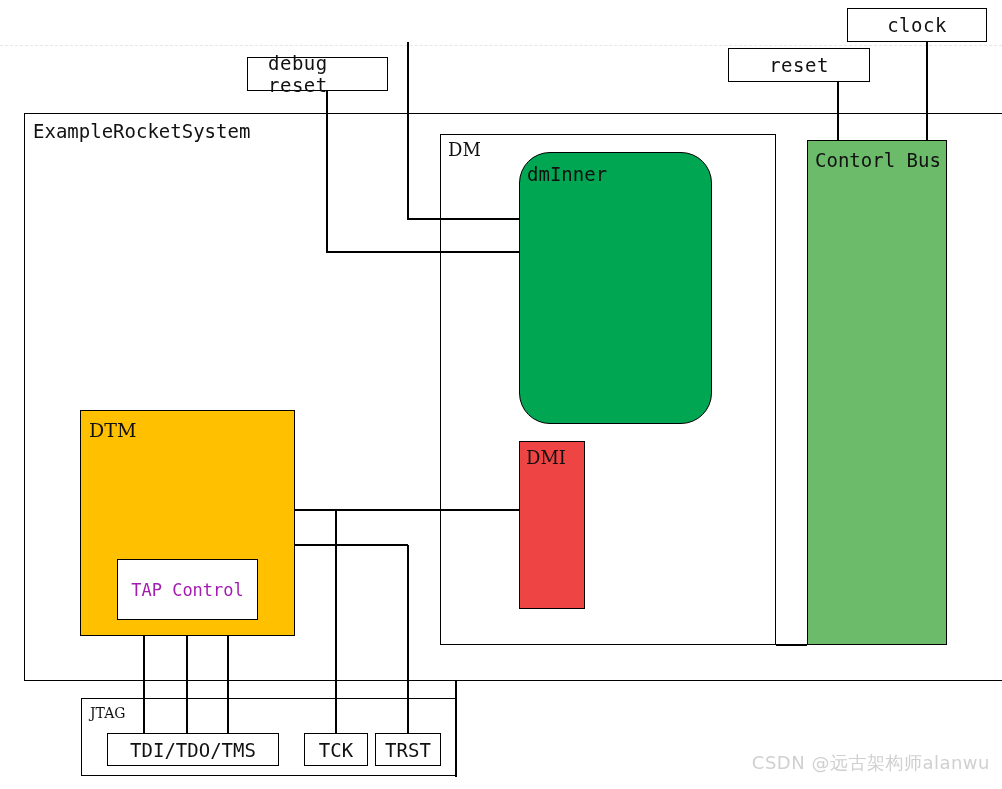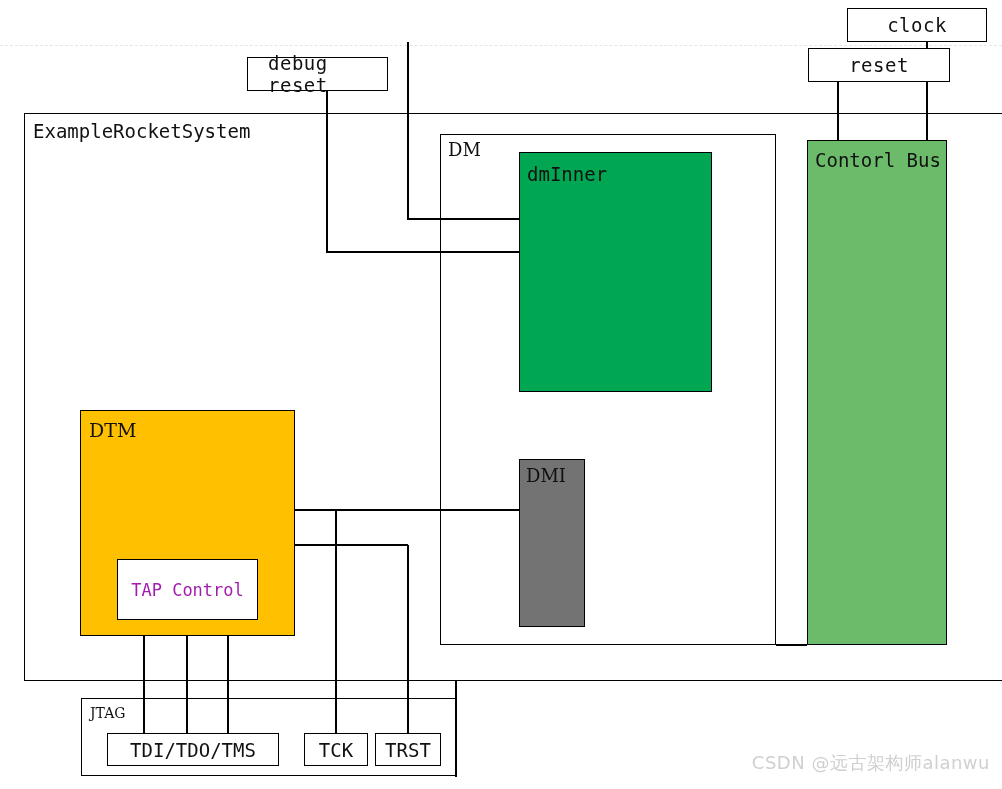--- a/index.html
+++ b/index.html
@@ -55,32 +55,33 @@
     left: 24px; top: 113px; width: 993px; height: 568px;
   }
   #outer-system .label-tl {
     font-size: 19px; left: 8px; top: 6px;
   }
   #dm-box {
     left: 440px; top: 134px; width: 336px; height: 511px;
   }
   #dm-box .label-tl { font-size: 18px; font-family: "DejaVu Serif","Liberation Serif",serif; left: 7px; top: 4px;}
   #dminner-box {
-    left: 519px; top: 152px; width: 193px; height: 240px;
+    left: 519px; top: 152px; width: 193px; height: 272px;
     background: #00a652;
+    border-radius: 31px;
   }
   #dminner-box .label-tl { font-size: 19px; left: 7px; top: 10px;}
   #dmouter-box {
     left: 519px; top: 407px; width: 193px; height: 229px;
     background: #ffc000;
   }
   #dmouter-box .label-tl { font-size: 19px; left: 7px; top: 10px;}
   #dmi-box {
-    left: 519px; top: 459px; width: 66px; height: 168px;
-    background: #737373;
+    left: 519px; top: 441px; width: 66px; height: 168px;
+    background: #ef4444;
   }
   #dmi-box .label-tl { font-size: 18px; font-family: "DejaVu Serif","Liberation Serif",serif; left: 6px; top: 5px;}
   #ctrlbus-box {
     left: 807px; top: 140px; width: 140px; height: 505px;
     background: #6cbb6b;
   }
   #ctrlbus-box .label-tl { font-size: 19px; left: 7px; top: 8px;}
   #dtm-box {
     left: 80px; top: 410px; width: 215px; height: 226px;
     background: #ffc000;
@@ -104,21 +105,21 @@
     display: flex; align-items: center; justify-content: center;
     font-size: 19px; color: #111111;
   }
   #pill-tditdotms { left: 107px; top: 733px; width: 172px; height: 33px; }
   #pill-tck       { left: 304px; top: 733px; width: 64px;  height: 33px; }
   #pill-trst      { left: 375px; top: 733px; width: 66px;  height: 33px; }
 
   #pill-debugclock { left: 347px; top: 8px;  width: 140px; height: 34px; }
   #pill-debugreset { left: 247px; top: 57px; width: 141px; height: 34px; padding-left: 20px; }
   #pill-clock      { left: 847px; top: 8px;  width: 140px; height: 34px; }
-  #pill-reset      { left: 808px; top: 48px; width: 142px; height: 34px; }
+  #pill-reset      { left: 728px; top: 48px; width: 142px; height: 34px; }
 
   #watermark {
     position: absolute;
     right: 12px;
     bottom: 14px;
     font-size: 18px;
     color: #d0d0d0;
     font-family: "DejaVu Sans", "Liberation Sans", sans-serif;
     letter-spacing: 0.5px;
     white-space: nowrap;

